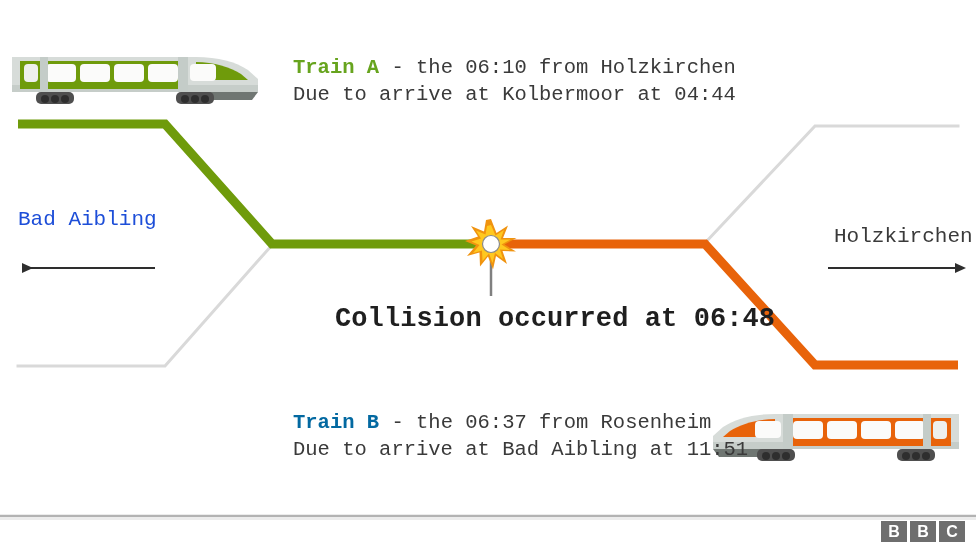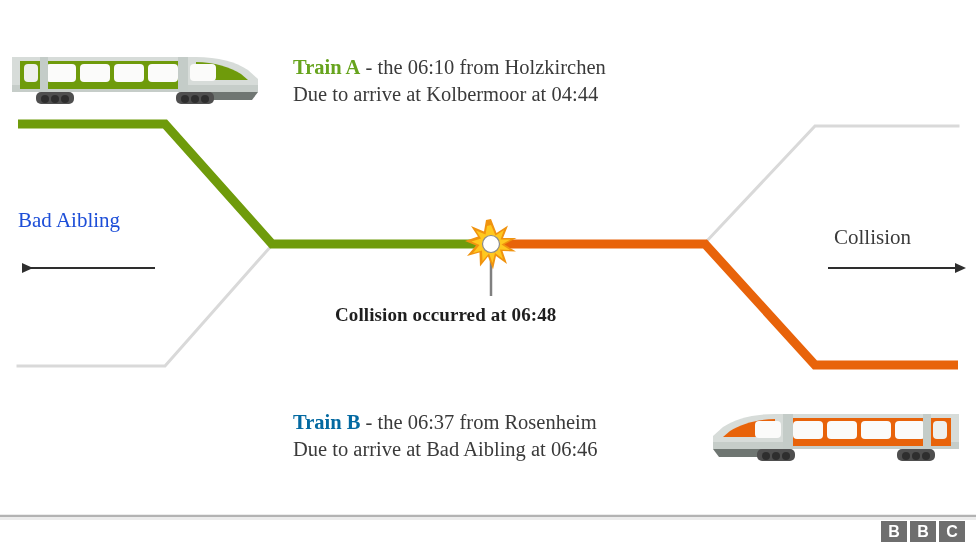--- a/index.html
+++ b/index.html
@@ -22,21 +22,21 @@
     position: absolute;
     left: 0;
     top: 0;
     width: 976px;
     height: 549px;
   }
   .txt {
     position: absolute;
     white-space: nowrap;
     color: #3a3a3a;
-    font-family: Liberation Serif, serif;
+    font-family: Liberation Mono, monospace;
   }
 
   
   #trainA-caption {
     left: 293px;
     top: 54px;
     font-size: 20.5px;
     line-height: 27px;
   }
   #trainB-caption {
@@ -67,21 +67,21 @@
     left: 834px;
     top: 225px;
     font-size: 21px;
     color: #3a3a3a;
   }
 
   
   #collision-label {
     left: 335px;
     top: 304px;
-    font-size: 19px;
+    font-size: 27px;
     font-weight: bold;
     color: #1f1f1f;
     letter-spacing: 0.1px;
   }
 
   
   #bbc-logo {
     position: absolute;
     left: 881px;
     top: 521px;
@@ -220,25 +220,25 @@
     <line x1="0" y1="519" x2="976" y2="519" stroke="#e6e6e6" stroke-width="1.5"></line>
   </svg>
 
   <div class="txt" id="trainA-caption">
     <span class="caption-line"><span class="train-a-name">Train A</span><span class="dash"> - </span><span>the 06:10 from Holzkirchen</span></span>
     <span class="caption-line">Due to arrive at Kolbermoor at 04:44</span>
   </div>
 
   <div class="txt" id="trainB-caption">
     <span class="caption-line"><span class="train-b-name">Train B</span><span class="dash"> - </span><span>the 06:37 from Rosenheim</span></span>
-    <span class="caption-line">Due to arrive at Bad Aibling at 06:46</span>
+    <span class="caption-line">Due to arrive at Bad Aibling at 11:51</span>
   </div>
 
   <div class="txt" id="label-bad-aibling">Bad Aibling</div>
-  <div class="txt" id="label-kolbermoor">Collision</div>
+  <div class="txt" id="label-kolbermoor">Holzkirchen</div>
 
   <div class="txt" id="collision-label">Collision occurred at 06:48</div>
 
   <div id="bbc-logo">
     <span class="blk">B</span>
     <span class="blk">B</span>
     <span class="blk">C</span>
   </div>
 
 </div>

